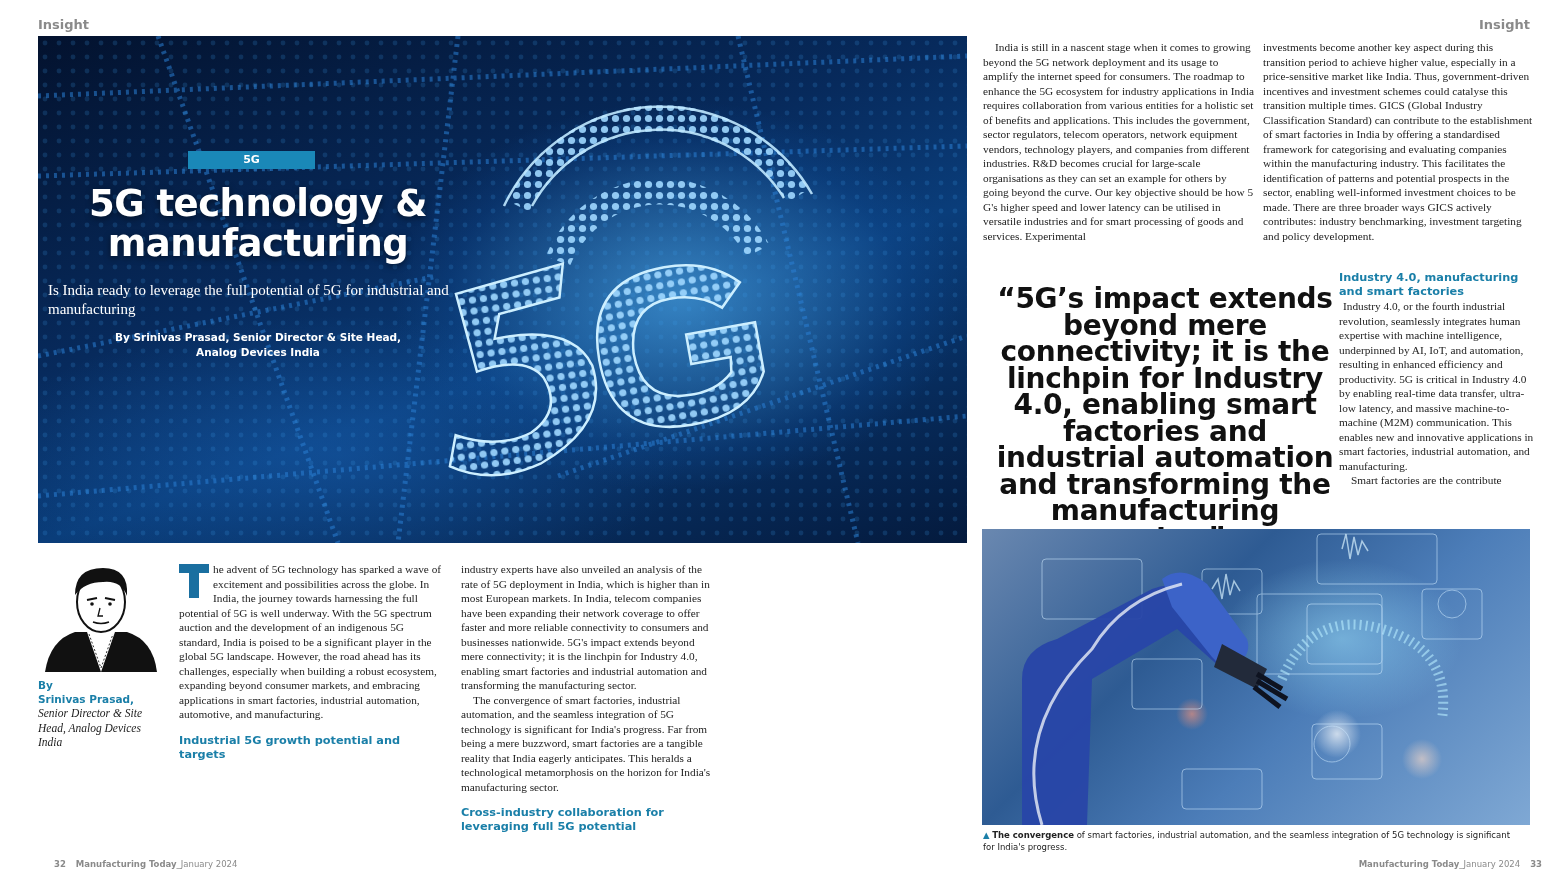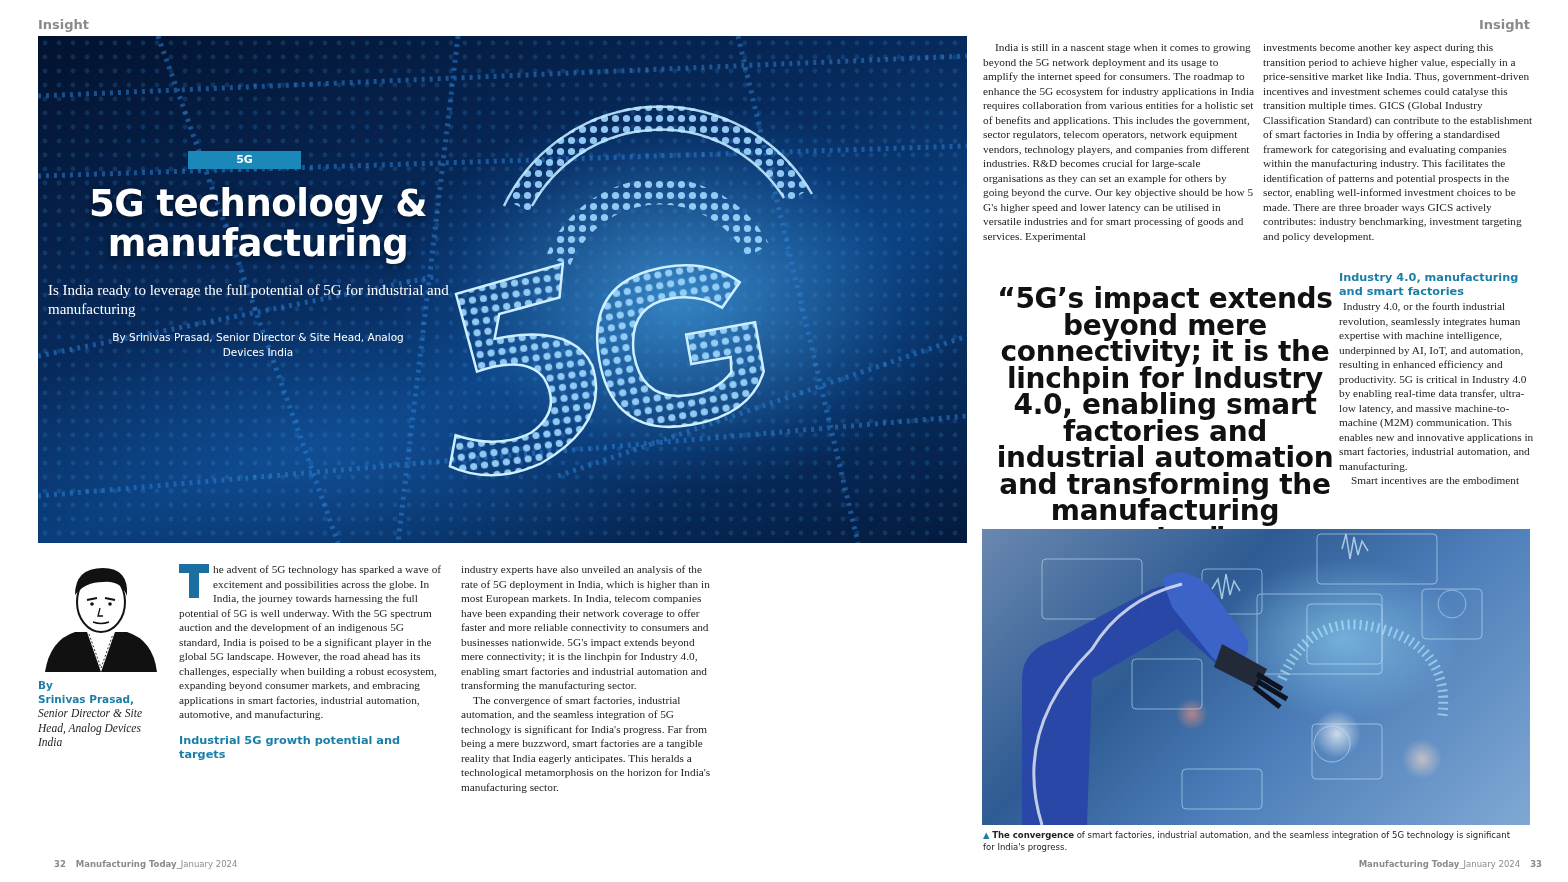--- a/index.html
+++ b/index.html
@@ -11,29 +11,29 @@
   .section-tag.right { right: 38px; }
 
   
   .hero { position: absolute; left: 38px; top: 36px; width: 929px; height: 507px; overflow: hidden;
     background:
       radial-gradient(ellipse 380px 260px at 640px 260px, rgba(90,190,255,0.55), rgba(20,90,170,0.2) 60%, transparent 75%),
       radial-gradient(ellipse 500px 200px at 300px 420px, rgba(30,110,200,0.35), transparent 70%),
       linear-gradient(160deg, #03122e 0%, #072a5c 40%, #0a3d7a 60%, #041a3d 100%);
   }
   .hero svg.grid { position: absolute; left: 0; top: 0; }
-  .hero-tag { position: absolute; left: 150px; top: 115px; width: 113px; height: 18px; background: #1a88b8; color: #fff;
+  .hero-tag { position: absolute; left: 150px; top: 115px; width: 127px; height: 18px; background: #1a88b8; color: #fff;
     font-family: "DejaVu Sans", sans-serif; font-size: 11px; font-weight: bold; text-align: center; line-height: 18px; }
   .hero-title { position: absolute; left: 10px; top: 148px; width: 420px; text-align: center; color: #fff;
     font-family: "DejaVu Sans", sans-serif; font-weight: bold; font-size: 37px; line-height: 40px; letter-spacing: -0.5px;
     text-shadow: 0 2px 6px rgba(0,0,0,0.5); }
   .hero-sub { position: absolute; left: 10px; top: 245px; width: 420px; text-align: left; color: #fff;
     font-family: "Liberation Serif", serif; font-size: 15px; line-height: 19px; }
   .hero-byline { position: absolute; left: 60px; top: 294px; width: 320px; text-align: center; color: #fff;
-    font-family: "DejaVu Sans", sans-serif; font-weight: normal; font-size: 10.5px; line-height: 15px; }
+    font-family: "DejaVu Sans", sans-serif; font-weight: bold; font-size: 10.5px; line-height: 15px; }
 
   
   .col { position: absolute; font-size: 11.3px; line-height: 14.5px; color: #222; text-align: left; }
   .col p { margin: 0; }
   .col .indent { text-indent: 12px; }
   .c-rt1 { left: 983px; top: 40px; width: 272px; }
   .c-rt2 { left: 1263px; top: 40px; width: 270px; }
   .c-rt3 { left: 1339px; top: 271px; width: 195px; }
   .subhead { font-family: "DejaVu Sans", sans-serif; font-weight: bold; color: #1a7fa8; font-size: 11.3px; line-height: 14px; }
 
@@ -126,21 +126,21 @@
 </div>
 <div class="col c-rt2">
   <p>investments become another key aspect during this transition period to achieve higher value, especially in a price-sensitive market like India. Thus, government-driven incentives and investment schemes could catalyse this transition multiple times. GICS (Global Industry Classification Standard) can contribute to the establishment of smart factories in India by offering a standardised framework for categorising and evaluating companies within the manufacturing industry. This facilitates the identification of patterns and potential prospects in the sector, enabling well-informed investment choices to be made. There are three broader ways GICS actively contributes: industry benchmarking, investment targeting and policy development.</p>
 </div>
 
 <div class="pullquote">“5G’s impact extends beyond mere connectivity; it is the linchpin for Industry 4.0, enabling smart factories and industrial automation and transforming the manufacturing sector.”</div>
 
 <div class="col c-rt3">
   <div class="subhead">Industry 4.0, manufacturing and smart factories</div>
   <p class="indent" style="text-indent:4px">Industry 4.0, or the fourth industrial revolution, seamlessly integrates human expertise with machine intelligence, underpinned by AI, IoT, and automation, resulting in enhanced efficiency and productivity. 5G is critical in Industry 4.0 by enabling real-time data transfer, ultra-low latency, and massive machine-to-machine (M2M) communication. This enables new and innovative applications in smart factories, industrial automation, and manufacturing.</p>
-  <p class="indent">Smart incentives are the embodiment</p>
+  <p class="indent">Smart factories are the contribute</p>
 </div>
 
 <div class="robot">
   <svg width="548" height="296" viewBox="0 0 548 296">
     <g fill="none" stroke="#cfeaff" stroke-width="1" opacity="0.55">
       <rect x="60" y="30" width="100" height="60" rx="4"></rect>
       <rect x="220" y="40" width="60" height="45" rx="4"></rect>
       <rect x="275" y="65" width="125" height="80" rx="4"></rect>
       <rect x="325" y="75" width="75" height="60" rx="4"></rect>
       <rect x="440" y="60" width="60" height="50" rx="4"></rect>
@@ -191,20 +191,21 @@
 <div class="col c-l1">
   <span class="dropcap"></span>
   <p>he advent of 5G technology has sparked a wave of excitement and possibilities across the globe. In India, the journey towards harnessing the full potential of 5G is well underway. With the 5G spectrum auction and the development of an indigenous 5G standard, India is poised to be a significant player in the global 5G landscape. However, the road ahead has its challenges, especially when building a robust ecosystem, expanding beyond consumer markets, and embracing applications in smart factories, industrial automation, automotive, and manufacturing.</p>
   <div class="gap"></div>
   <div class="subhead">Industrial 5G growth potential and targets</div>
 </div>
 <div class="col c-l2">
   <p>industry experts have also unveiled an analysis of the rate of 5G deployment in India, which is higher than in most European markets. In India, telecom companies have been expanding their network coverage to offer faster and more reliable connectivity to consumers and businesses nationwide. 5G's impact extends beyond mere connectivity; it is the linchpin for Industry 4.0, enabling smart factories and industrial automation and transforming the manufacturing sector.</p>
   <p class="indent">The convergence of smart factories, industrial automation, and the seamless integration of 5G technology is significant for India's progress. Far from being a mere buzzword, smart factories are a tangible reality that India eagerly anticipates. This heralds a technological metamorphosis on the horizon for India's manufacturing sector.</p>
   <div class="gap"></div>
+  <div class="subhead">Cross-industry collaboration for leveraging full 5G potential</div>
 </div>
 
 <div class="footer left">
   <span class="pg" style="margin-left:16px">32</span><b>Manufacturing Today</b><span>_January 2024</span>
 </div>
 <div class="footer right">
   <b>Manufacturing Today</b><span>_January 2024</span><span class="pg" style="margin-right:0">33</span>
 </div>
 
 </body></html>

